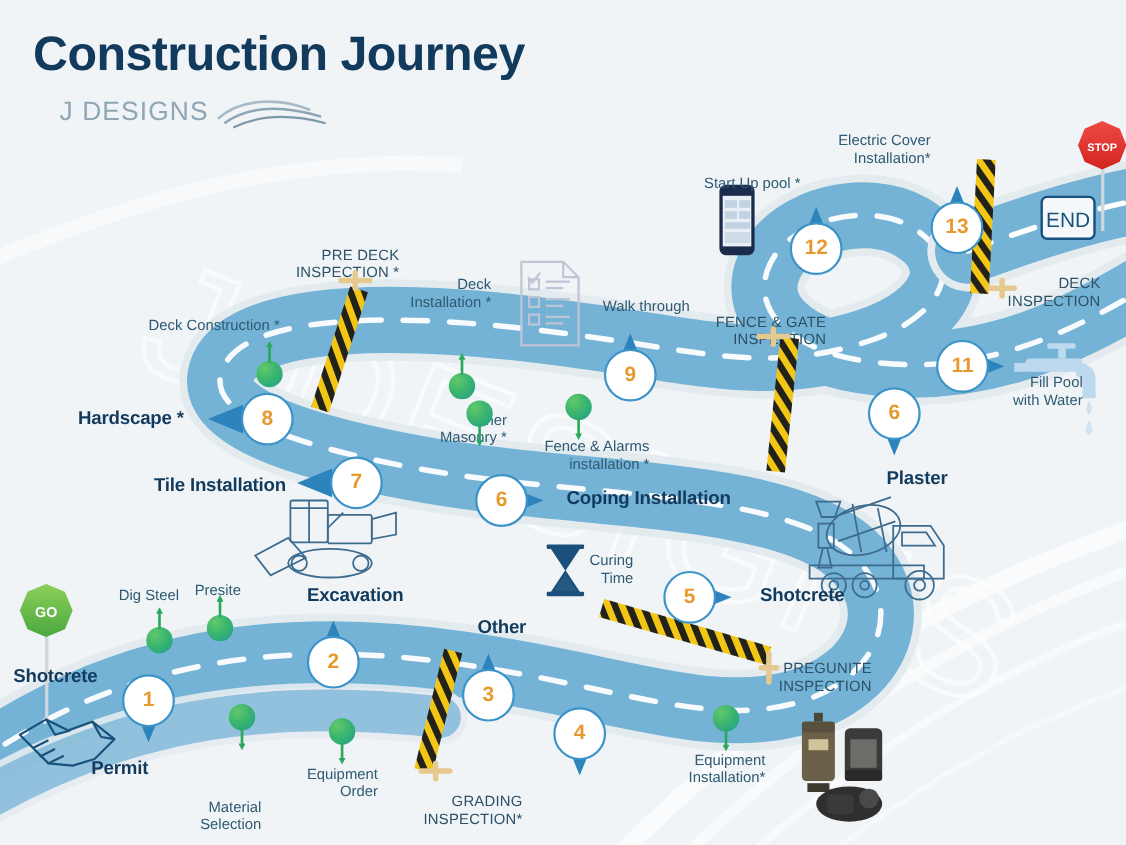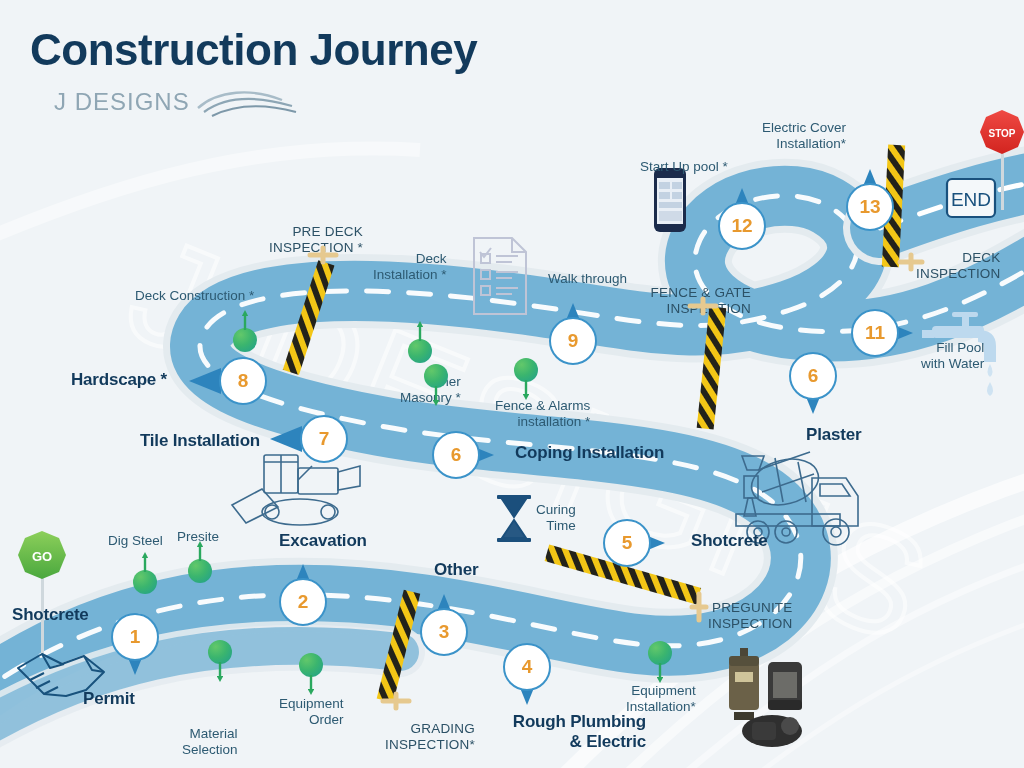--- a/index.html
+++ b/index.html
@@ -315,24 +315,20 @@
   </div>
   <div class="pin d-up" style="left:846px;top:183px">
     <span class="tail"></span>
     <span class="disc">13</span>
   </div>
 
   <div class="lbl major" style="left:12px;top:605px">Shotcrete</div>
   <div class="lbl major" style="left:83px;top:689px">Permit</div>
   <div class="lbl major" style="left:279px;top:531px">Excavation</div>
   <div class="lbl major" style="left:434px;top:560px">Other</div>
-  <div class="lbl major ctr" style="left:466px;top:712px;width:180px">
-    <div>Rough Plumbing</div>
-    <div>&amp; Electric</div>
-  </div>
   <div class="lbl major" style="left:691px;top:531px">Shotcrete</div>
   <div class="lbl major" style="left:515px;top:443px">Coping Installation</div>
   <div class="lbl major rt" style="left:124px;top:431px;width:152px">Tile Installation</div>
   <div class="lbl major rt" style="left:56px;top:370px;width:126px">Hardscape *</div>
   <div class="lbl minor" style="left:548px;top:271px">Walk through</div>
   <div class="lbl major" style="left:806px;top:425px">Plaster</div>
   <div class="lbl minor" style="left:921px;top:340px">
     <div>Fill Pool</div>
     <div>with Water</div>
   </div>

